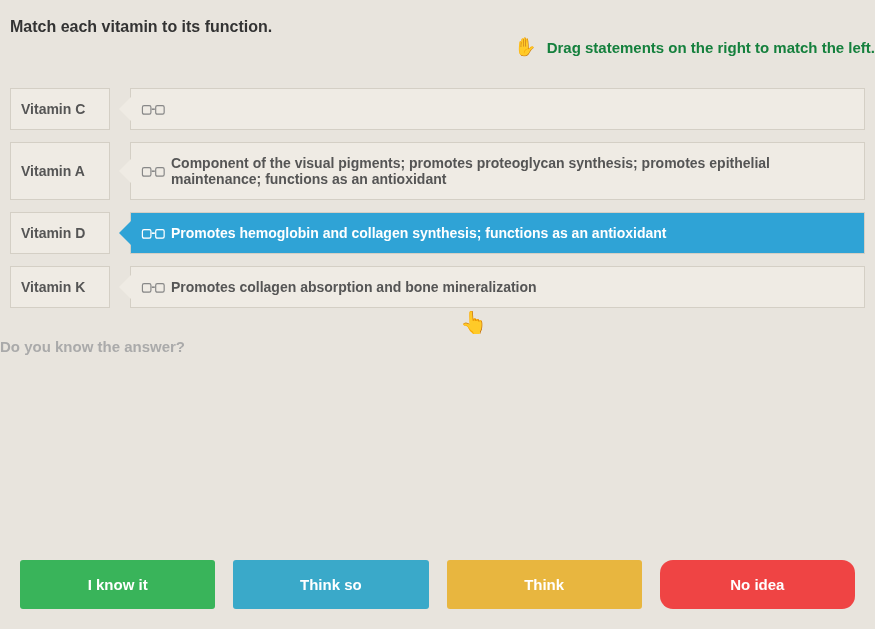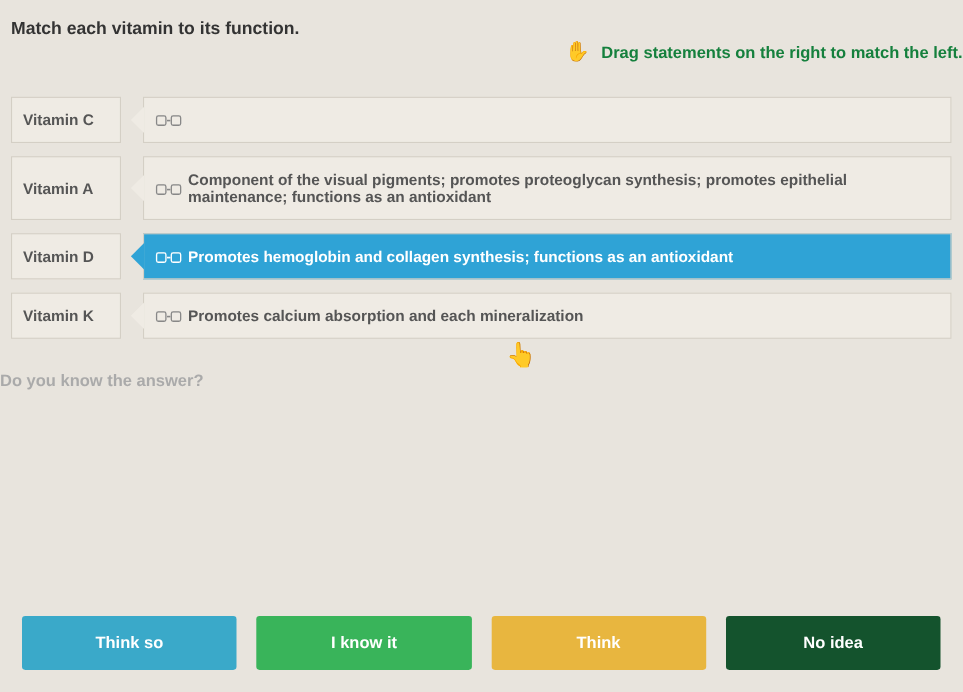--- a/index.html
+++ b/index.html
@@ -125,21 +125,21 @@
       text-align: center;
       color: #fff;
       font-size: 15px;
       font-weight: bold;
       border-radius: 3px;
       cursor: pointer;
     }
     .btn.know { background: #39b45a; }
     .btn.think { background: #3aa9c9; }
     .btn.unsure { background: #e8b63f; }
-    .btn.noidea { background: #14532d; }
+    .btn.noidea { background: #ef4444; border-radius: 13px; }
   </style>
 </head>
 <body>
 
 <div class="question">Match each vitamin to its function.</div>
 
 <div class="instruction">
   <span class="hand">✋</span>
   <span>Drag statements on the right to match the left.</span>
 </div>
@@ -162,27 +162,27 @@
     <div class="left-cell">Vitamin D</div>
     <div class="right-cell selected">
       <span class="handle">▢-▢</span>
       <span>Promotes hemoglobin and collagen synthesis; functions as an antioxidant</span>
     </div>
   </div>
   <div class="row">
     <div class="left-cell">Vitamin K</div>
     <div class="right-cell">
       <span class="handle">▢-▢</span>
-      <span>Promotes calcium absorption and each mineralization</span>
+      <span>Promotes collagen absorption and bone mineralization</span>
     </div>
   </div>
 </div>
 
 <div class="cursor">👆</div>
 
 <div class="prompt">Do you know the answer?</div>
 
 <div class="buttons">
+  <div class="btn know">I know it</div>
   <div class="btn think">Think so</div>
-  <div class="btn know">I know it</div>
   <div class="btn unsure">Think</div>
   <div class="btn noidea">No idea</div>
 </div>
 
 </body></html>

